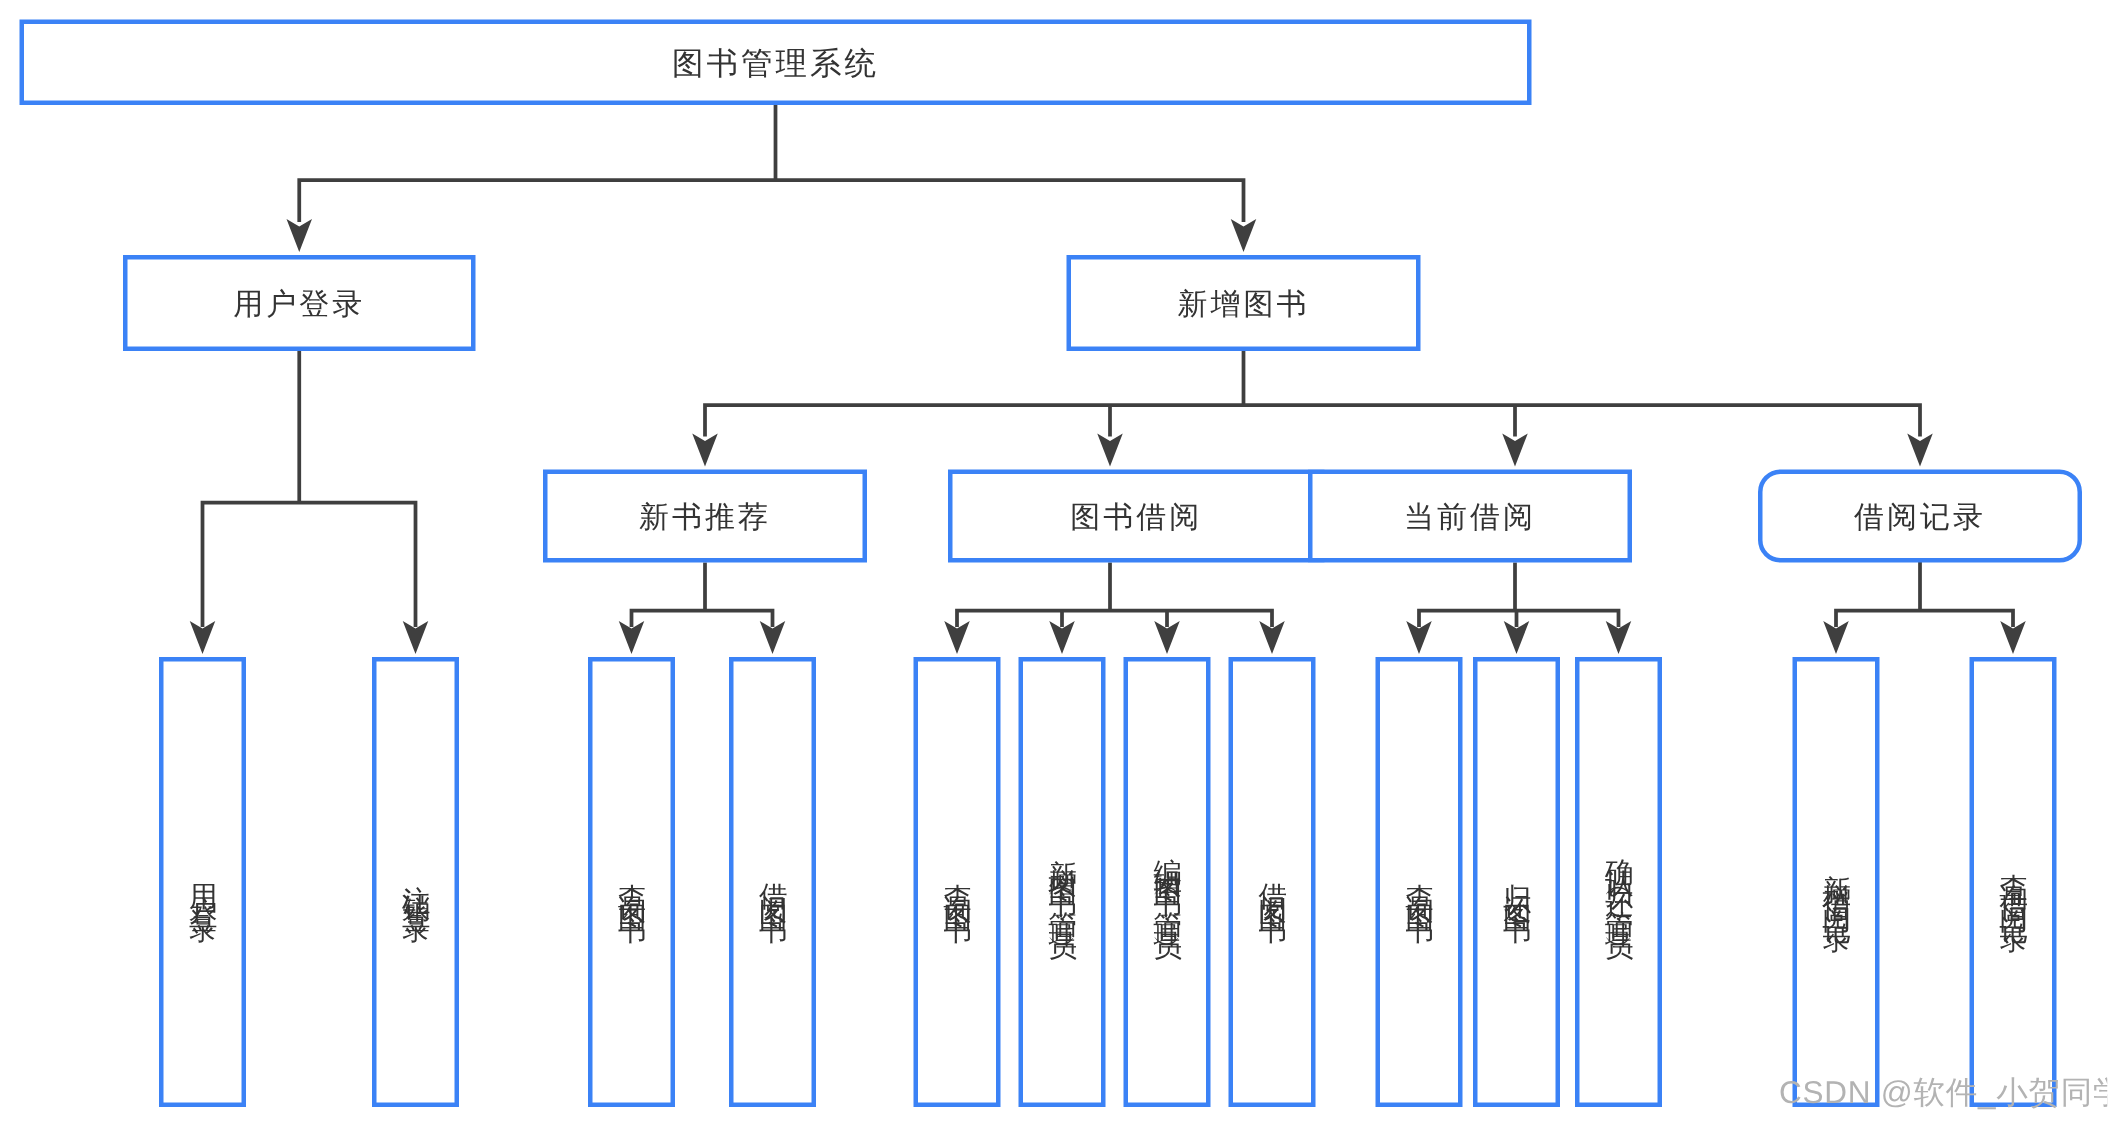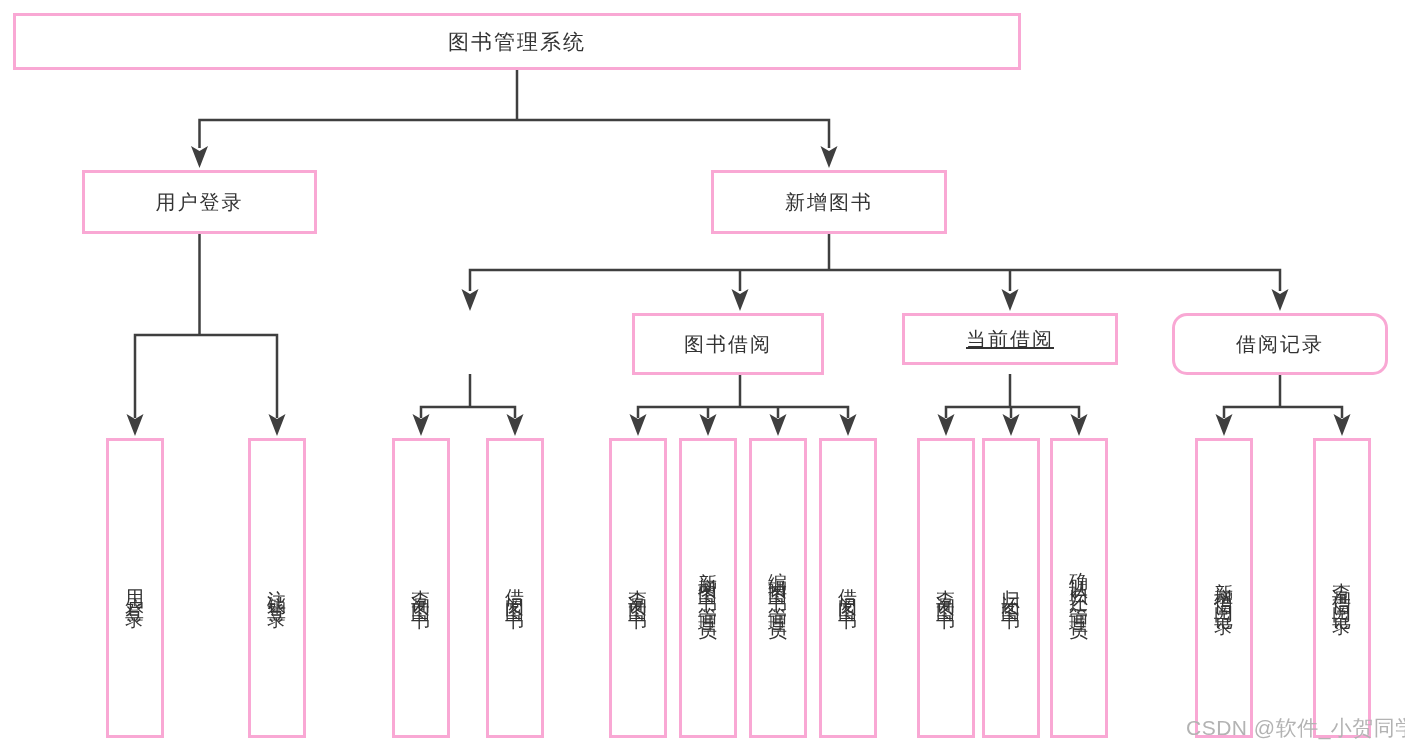--- a/index.html
+++ b/index.html
@@ -18,21 +18,21 @@
   .connectors {
     position: absolute;
     left: 0;
     top: 0;
     width: 1405px;
     height: 747px;
   }
   .node {
     position: absolute;
     box-sizing: border-box;
-    border: 3px solid #f9a8d4;
+    border: 3px solid #3b82f6;
     background: #ffffff;
     color: #333333;
     display: flex;
     align-items: center;
     justify-content: center;
     text-align: center;
   }
   .node.h {
     font-size: 20px;
     letter-spacing: 2px;
@@ -122,22 +122,23 @@
       <polygon points="1215.5,414 1224,419 1232.5,414 1224,436"></polygon>
       <polygon points="1333.5,414 1342,419 1350.5,414 1342,436"></polygon>
     </g>
   </svg>
 
   <div class="node root h">图书管理系统</div>
 
   <div class="node h" style="left:82px; top:170px; width:235px; height:64px;">用户登录</div>
   <div class="node h" style="left:711px; top:170px; width:236px; height:64px;">新增图书</div>
 
-  <div class="node h" style="left:632px; top:313px; width:192px; height:62px;">图书借阅</div>
-  <div class="node h" style="left:902px; top:313px; width:216px; height:52px;text-decoration:underline;">当前借阅</div>
+  <div class="node h" style="left:362px; top:313px; width:216px; height:62px;">新书推荐</div>
+  <div class="node h" style="left:632px; top:313px; width:251px; height:62px;">图书借阅</div>
+  <div class="node h" style="left:872px; top:313px; width:216px; height:62px;">当前借阅</div>
   <div class="node h" style="left:1172px; top:313px; width:216px; height:62px;border-radius:15px;">借阅记录</div>
 
   <div class="node leaf" style="left:106px;">
     <span class="vtext">用户登录</span>
   </div>
   <div class="node leaf" style="left:248px;">
     <span class="vtext">注销登录</span>
   </div>
 
   <div class="node leaf" style="left:392px;">

